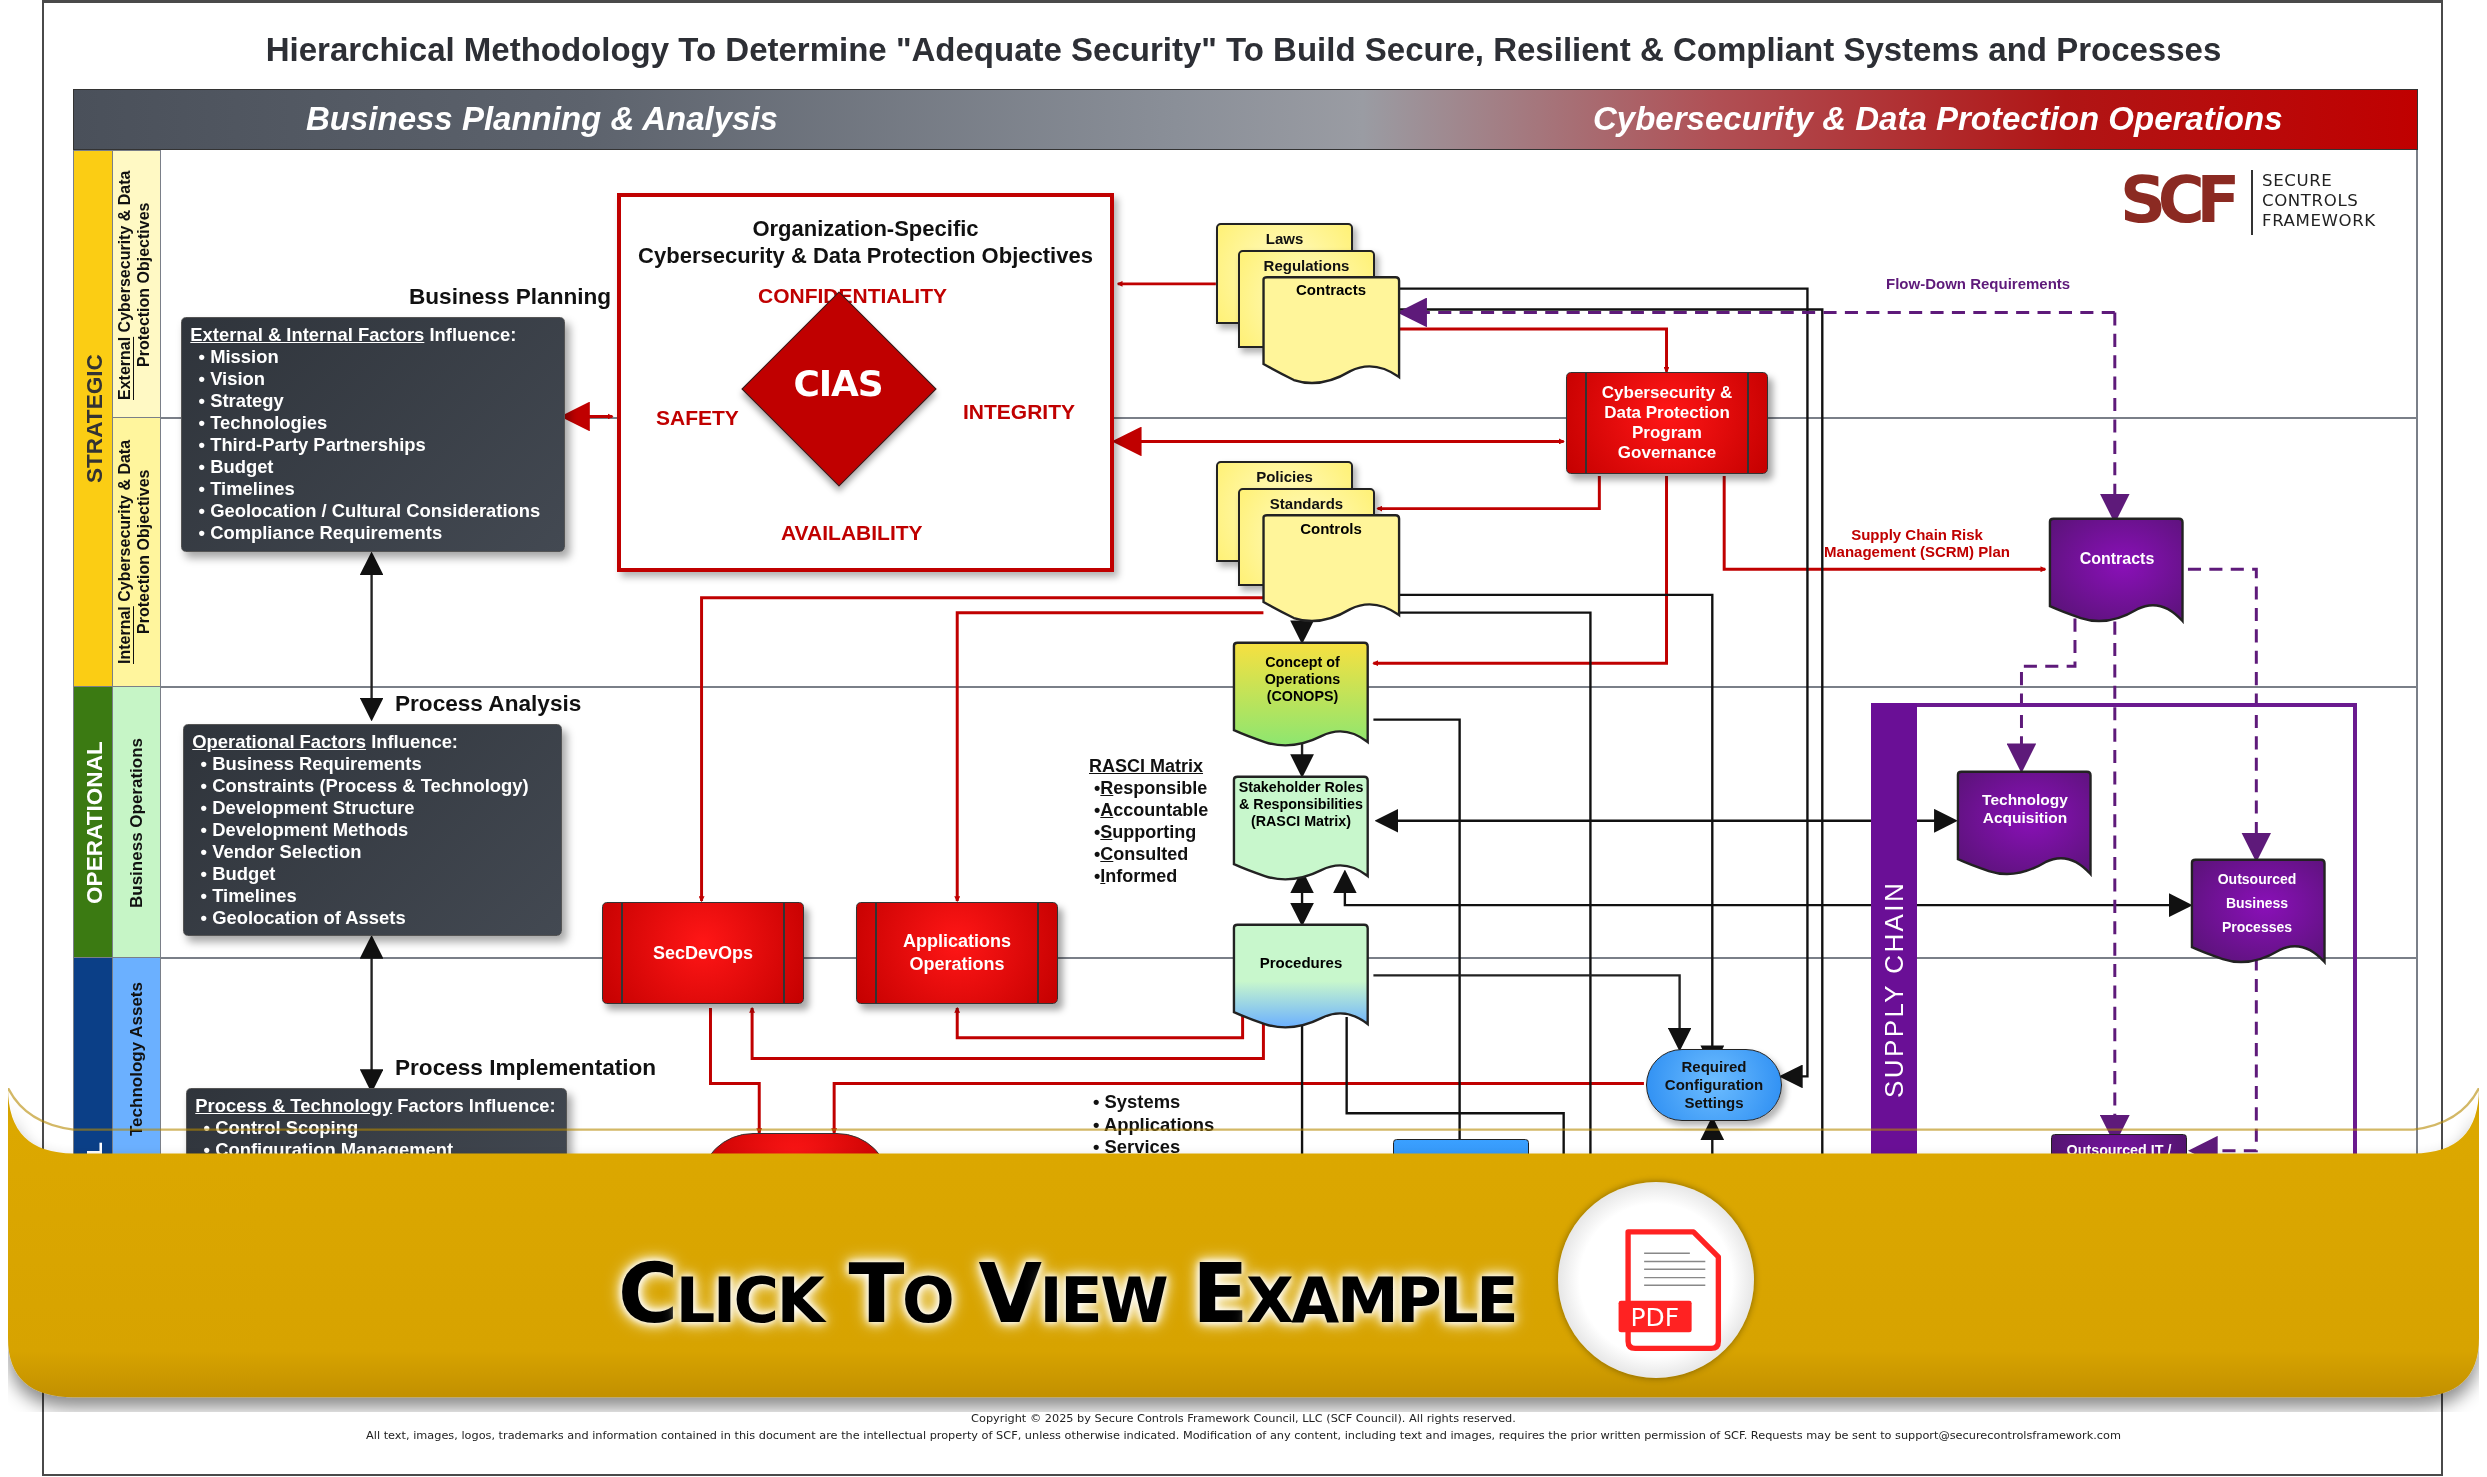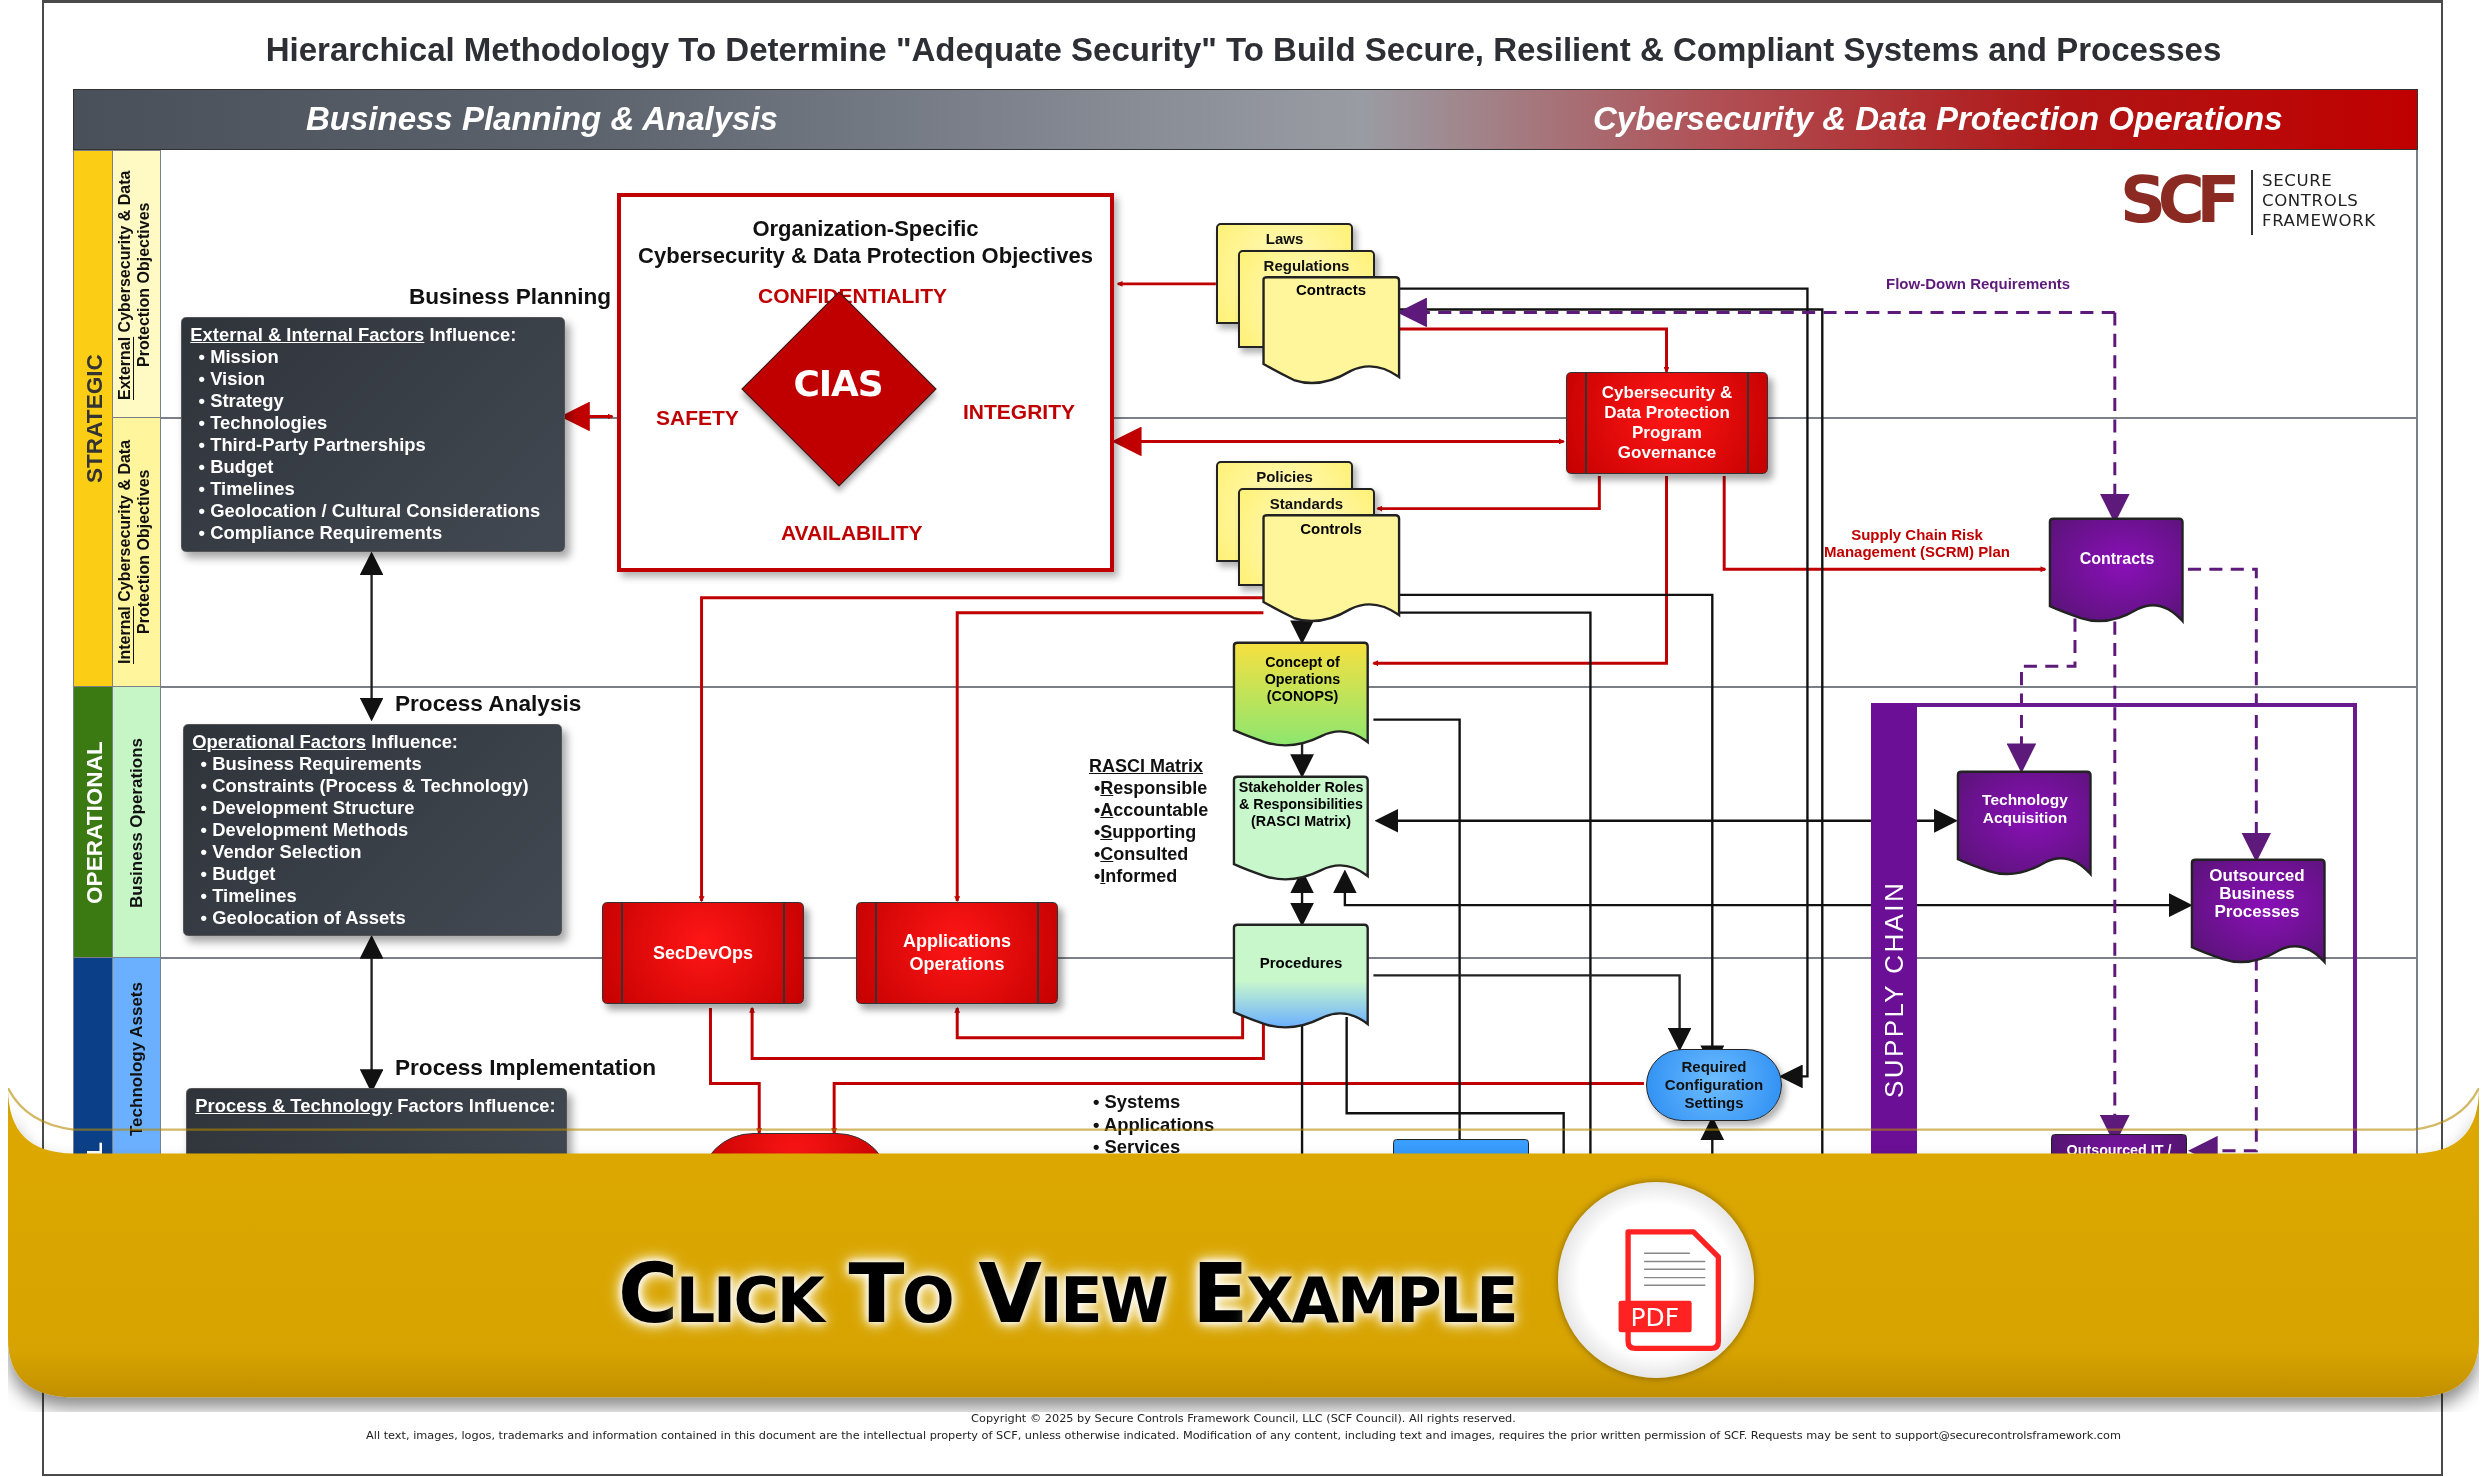--- a/index.html
+++ b/index.html
@@ -165,20 +165,24 @@
     <li>Vendor Selection</li>
     <li>Budget</li>
     <li>Timelines</li>
     <li>Geolocation of Assets</li>
   </ul>
 </div>
 
 <div class="sect-title" style="left:395px;top:1055px;">Process Implementation</div>
 <div class="dark-box" style="left:186px;top:1088px;width:381px;height:119px;">
   <div class="hd"><u>Process &amp; Technology</u><span> Factors Influence:</span></div>
+  <ul>
+    <li>Control Scoping</li>
+    <li>Configuration Management</li>
+  </ul>
 </div>
 
 <div class="cias-box">
   <div class="cias-title"><span>Organization-Specific</span><br><span>Cybersecurity &amp; Data Protection Objectives</span></div>
 </div>
 <div class="cias-word" style="left:758px;top:284px;">CONFIDENTIALITY</div>
 <div class="cias-word" style="left:963px;top:400px;">INTEGRITY</div>
 <div class="cias-word" style="left:781px;top:521px;">AVAILABILITY</div>
 <div class="cias-word" style="left:656px;top:406px;">SAFETY</div>
 <div class="diamond"></div>
@@ -278,21 +282,21 @@
 <div style="position:absolute;left:2050px;top:550px;width:134px;text-align:center;font-weight:bold;font-size:16px;color:#fff;">Contracts</div>
 
 <svg style="position:absolute;left:1956px;top:770px;" width="143" height="110" viewBox="0 0 240 185">
   <path d="M3,8 Q3,3 9,3 L220,3 Q226,3 226,9 L226,175 Q190,135 150,155 Q100,185 55,170 Q25,160 3,150 Z" fill="url(#gp)" stroke="#222" stroke-width="4"></path>
 </svg>
 <div style="position:absolute;left:1958px;top:791px;width:134px;text-align:center;font-weight:bold;font-size:15.5px;line-height:18px;color:#fff;">Technology Acquisition</div>
 
 <svg style="position:absolute;left:2190px;top:858px;" width="143" height="110" viewBox="0 0 240 185">
   <path d="M3,8 Q3,3 9,3 L220,3 Q226,3 226,9 L226,175 Q190,135 150,155 Q100,185 55,170 Q25,160 3,150 Z" fill="url(#gp)" stroke="#222" stroke-width="4"></path>
 </svg>
-<div style="position:absolute;left:2194px;top:867px;width:126px;text-align:center;font-weight:bold;font-size:17px;line-height:18px;color:#fff;">Outsourced Business Processes</div>
+<div style="position:absolute;left:2194px;top:867px;width:126px;text-align:center;font-weight:bold;font-size:14px;line-height:24px;color:#fff;">Outsourced Business Processes</div>
 
 <div style="position:absolute;left:2051px;top:1134px;width:136px;height:71px;background:radial-gradient(circle at 50% 40%,#7a12a6,#4f1569);border:1.8px solid #222;border-radius:3.6px 3.6px 0 0;text-align:center;font-weight:bold;font-size:14.3px;color:#fff;padding-top:7.1px;box-sizing:border-box;"><span>Outsourced IT /</span></div>
 
 <div class="logo">
   <div style="position:absolute;left:0;top:0;font-family:'DejaVu Sans',sans-serif;font-weight:bold;font-size:64px;color:#8b2a22;letter-spacing:-8.3px;line-height:57px;">SCF</div>
   <div style="position:absolute;left:131px;top:-1.8px;width:1.8px;height:65px;background:#333;"></div>
   <div style="position:absolute;left:142px;top:-1.2px;font-family:'DejaVu Sans',sans-serif;font-size:16.6px;line-height:20px;color:#222;letter-spacing:0.6px;">
     <div>SECURE</div>
     <div>CONTROLS</div>
     <div>FRAMEWORK</div>

